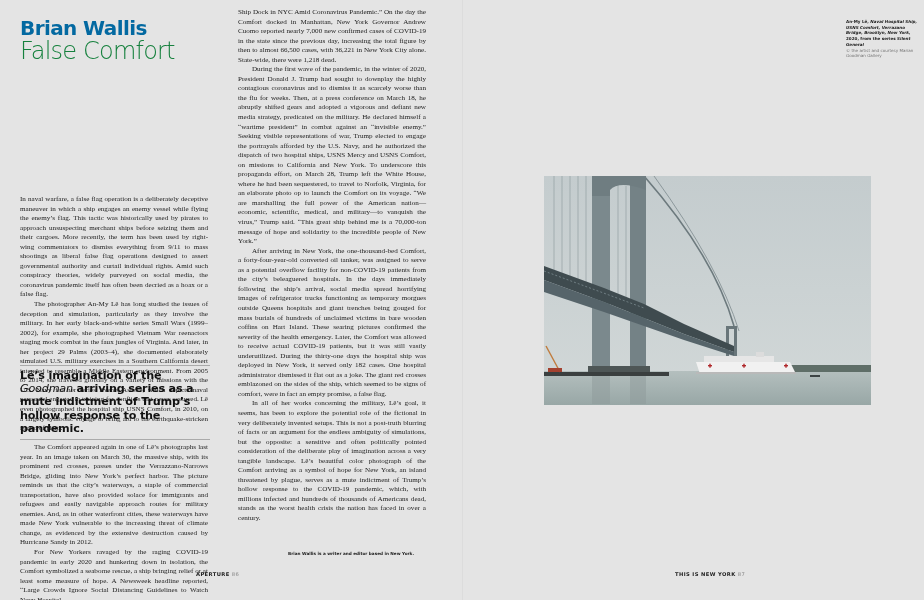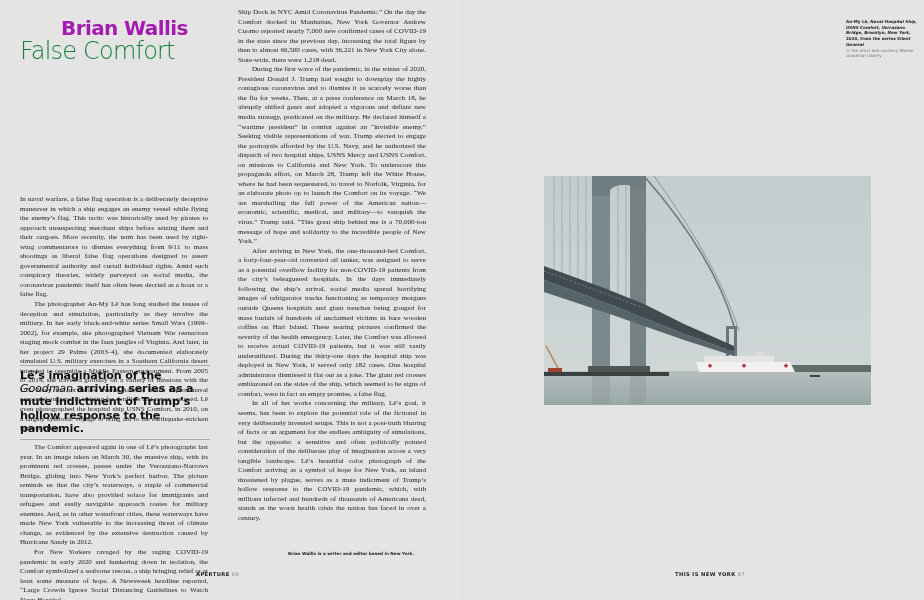--- a/index.html
+++ b/index.html
@@ -5,21 +5,21 @@
     html, body { margin: 0; padding: 0; }
     body {
       width: 924px; height: 600px; overflow: hidden;
       background: #e4e4e4; position: relative;
       font-family: "Liberation Serif", serif; color: #1c1c1c;
     }
     .spread { position: absolute; inset: 0; }
     .page-gutter { position: absolute; left: 462px; top: 0; width: 1px; height: 600px; background: #dcdcdc; }
 
     .title-block { position: absolute; left: 20px; top: 16px; }
-    .author { font-family: "DejaVu Sans", sans-serif; font-weight: bold; font-size: 20px; line-height: 24px; letter-spacing: -0.6px; color: #a21caf; margin-left: 41px; }
+    .author { font-family: "DejaVu Sans", sans-serif; font-weight: bold; font-size: 20px; line-height: 24px; letter-spacing: -0.6px; color: #0369a1; }
     .article-title { font-family: "DejaVu Sans", sans-serif; font-weight: 300; font-size: 24px; line-height: 22px; letter-spacing: -0.8px; color: #15803d; }
 
     .col { position: absolute; font-size: 7.1px; line-height: 9.55px; text-align: justify; }
     .col p { margin: 0; text-indent: 0; }
     .col p.indent { text-indent: 14px; }
     .col1 { left: 20px; top: 153px; width: 188px; margin-top: 42px; }
     .col1b { left: 20px; top: 437px; width: 188px; margin-top: 6px; }
     .col2 { left: 222px; top: 8px; width: 188px; margin-left: 16px; }
 
     .pullquote {

